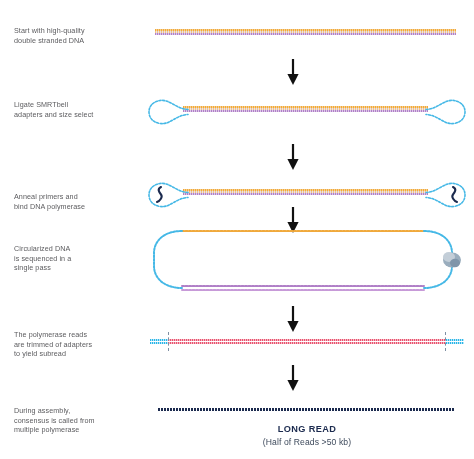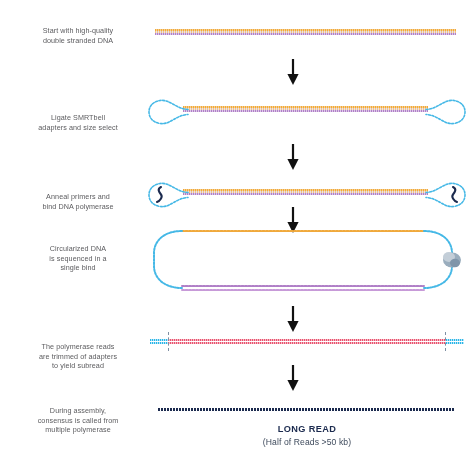--- a/index.html
+++ b/index.html
@@ -25,21 +25,21 @@
   .step {
     position: absolute;
     left: 0;
     width: 474px;
   }
 
   .step-label {
     position: absolute;
     left: 14px;
     width: 128px;
-    text-align: center;
+    text-align: left;
     font-size: 7.2px;
     line-height: 9.6px;
     color: #5b5b5e;
     letter-spacing: 0.08px;
     white-space: pre-line;
   }
 
   .art {
     position: absolute;
     left: 150px;
@@ -177,21 +177,21 @@
   </div>
 
   <div class="arrow" style="top:58px;">
     <svg width="22" height="28" viewBox="0 0 22 28">
       <line x1="11" y1="1" x2="11" y2="18" stroke="#111" stroke-width="2.2"></line>
       <polygon points="11,27 5.4,16 16.6,16" fill="#111"></polygon>
     </svg>
   </div>
 
   <div class="step" style="top:95px;">
-    <div class="step-label" style="top:18px;">Ligate SMRTbell
+    <div class="step-label" style="top:5px;">Ligate SMRTbell
 adapters and size select</div>
     <div class="art" style="top:0;height:34px;">
       <div class="duplex" style="left:33px;right:36px;top:11px;">
         <div class="strand-top"></div>
         <div class="strand-mid"></div>
         <div class="strand-bot"></div>
       </div>
 
       <svg class="hairpin" style="left:-2px;top:0px;" width="42" height="34" viewBox="0 0 42 34">
         <path d="M40,14.5 C28,14 22,4 12,5.5 C3,7 1,13 1,17 C1,21 3,27 12,28.5 C22,30 28,20 40,19.5" fill="none" stroke="#45b8e6" stroke-width="1.6" stroke-dasharray="2 1.6" stroke-linecap="round"></path>
@@ -233,21 +233,21 @@
   <div class="arrow" style="top:206px;">
     <svg width="22" height="28" viewBox="0 0 22 28">
       <line x1="11" y1="1" x2="11" y2="18" stroke="#111" stroke-width="2.2"></line>
       <polygon points="11,27 5.4,16 16.6,16" fill="#111"></polygon>
     </svg>
   </div>
 
   <div class="step" style="top:222px;">
     <div class="step-label" style="top:22px;">Circularized DNA
 is sequenced in a
-single bind</div>
+single pass</div>
     <div class="art" style="top:0;height:82px;">
       <svg width="314" height="82" viewBox="0 0 314 82">
 
         <path d="M32,9 L274,9" fill="none" stroke="#f0a93c" stroke-width="2" stroke-dasharray="2 1.5" stroke-linecap="round"></path>
 
         <path d="M32,9 C14,9 4,19 4,31 L4,44 C4,56 14,66 32,66" fill="none" stroke="#45b8e6" stroke-width="2" stroke-dasharray="2 1.5" stroke-linecap="round"></path>
 
         <path d="M274,9 C292,9 302,19 302,31 L302,44 C302,56 292,66 274,66" fill="none" stroke="#45b8e6" stroke-width="2" stroke-dasharray="2 1.5" stroke-linecap="round"></path>
 
         <path d="M32,64 L274,64" fill="none" stroke="#b07fc7" stroke-width="2" stroke-dasharray="2 1.5" stroke-linecap="round"></path>
@@ -263,21 +263,21 @@
   </div>
 
   <div class="arrow" style="top:305px;">
     <svg width="22" height="28" viewBox="0 0 22 28">
       <line x1="11" y1="1" x2="11" y2="18" stroke="#111" stroke-width="2.2"></line>
       <polygon points="11,27 5.4,16 16.6,16" fill="#111"></polygon>
     </svg>
   </div>
 
   <div class="step" style="top:328px;">
-    <div class="step-label" style="top:2px;margin-top:12px;">The polymerase reads
+    <div class="step-label" style="top:2px;">The polymerase reads
 are trimmed of adapters
 to yield subread</div>
     <div class="art" style="top:0;height:26px;">
       <div class="subread" style="left:0;width:314px;top:11px;">
         <div class="sr-seg sr-cyan" style="left:0;width:18px;"></div>
         <div class="sr-seg lower sr-cyan" style="left:0;width:18px;"></div>
         <div class="sr-seg sr-pink" style="left:18px;right:18px;"></div>
         <div class="sr-seg lower sr-pink" style="left:18px;right:18px;"></div>
         <div class="sr-seg sr-cyan" style="right:0;width:18px;"></div>
         <div class="sr-seg lower sr-cyan" style="right:0;width:18px;"></div>

